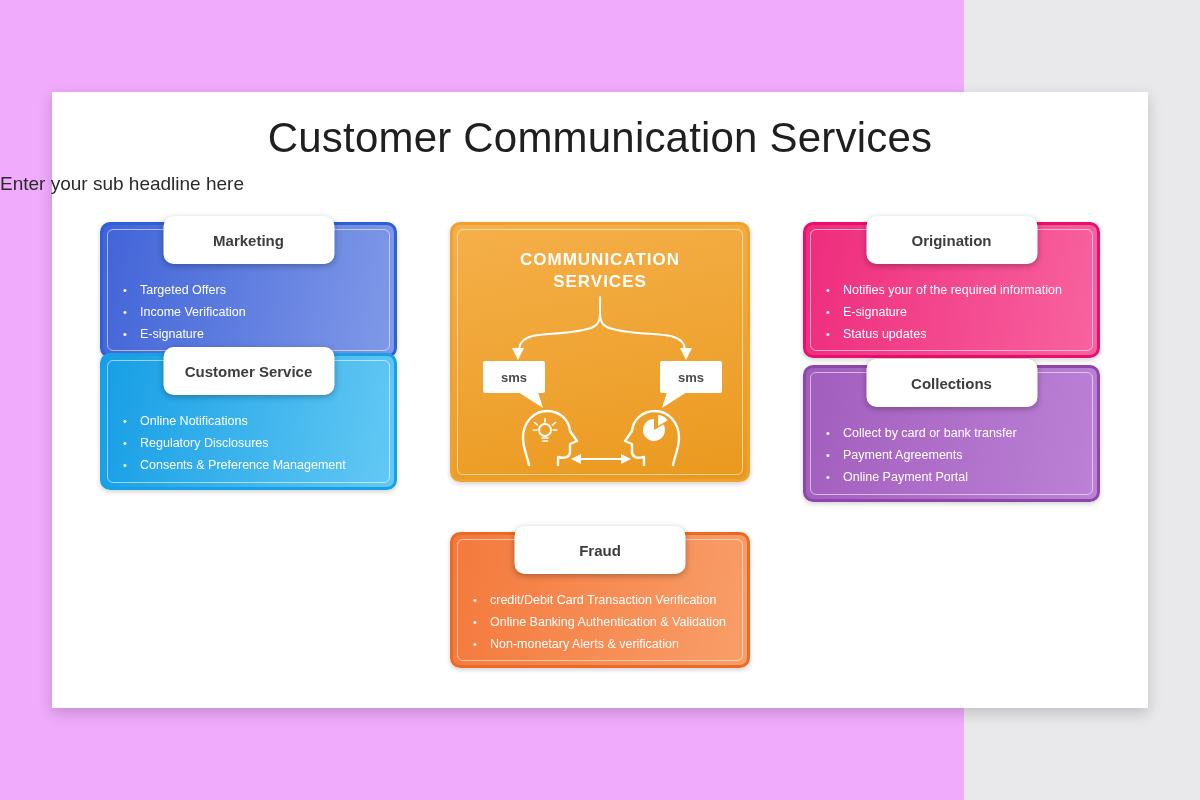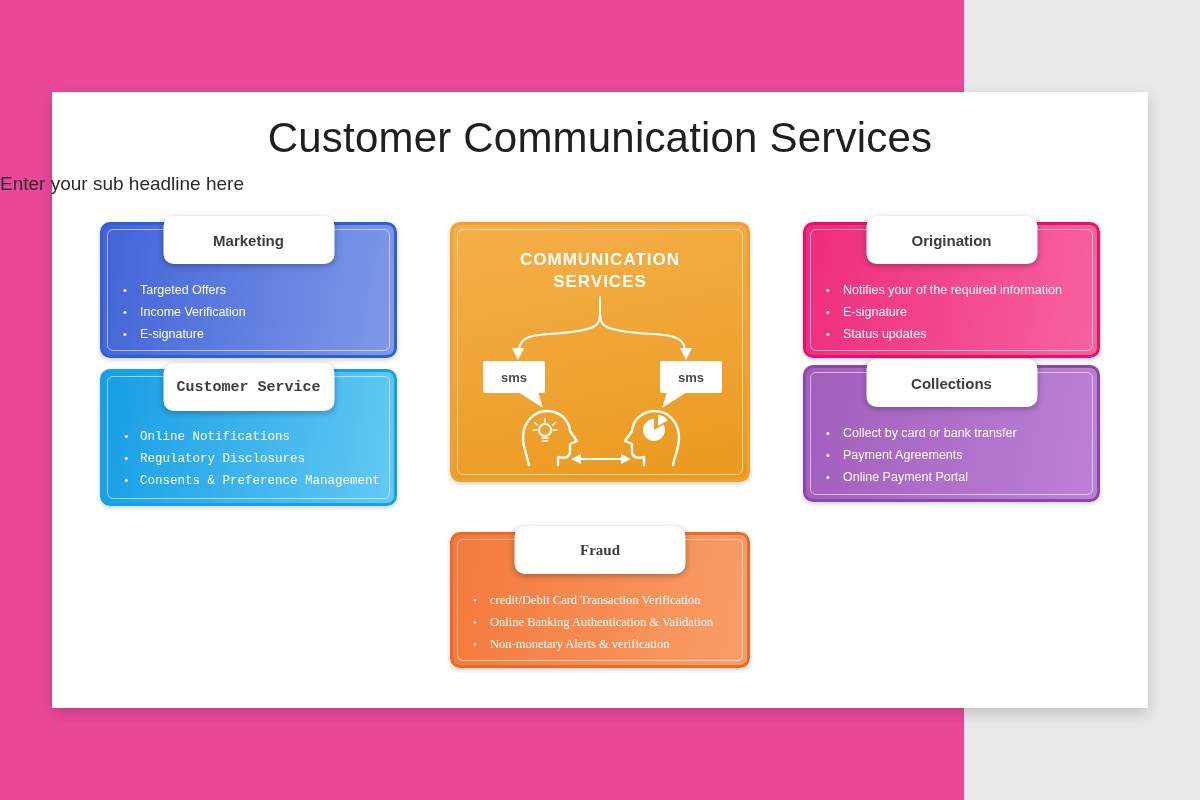--- a/index.html
+++ b/index.html
@@ -1,18 +1,18 @@
 <!DOCTYPE html>
 <html><head>
 <meta charset="utf-8">
 <style>
   * { margin:0; padding:0; box-sizing:border-box; }
   html,body { width:1200px; height:800px; }
   body { font-family:"Liberation Sans", sans-serif; background:#e9e9eb; overflow:hidden; }
-  #canvas { position:relative; width:964px; height:800px; background:#ec4899; }
+  #canvas { position:relative; width:964px; height:800px; background:#f0abfc; }
 
   .slide {
     position:absolute; left:52px; top:92px; width:1096px; height:616px;
     background:#ffffff; box-shadow:0 5px 14px rgba(0,0,0,0.18);
   }
 
   .page-title {
     position:absolute; left:0; top:114px; width:1200px;
     text-align:center; font-size:42px; color:#1f1f1f; letter-spacing:0.2px;
   }
@@ -43,24 +43,24 @@
 
   
   .box-marketing        { background:linear-gradient(100deg,#4164d8,#8099e8); border-color:#2e5ed8; }
   .box-customer-service { background:linear-gradient(100deg,#169ee5,#64c9f4); border-color:#16a0e8; }
   .box-origination      { background:linear-gradient(100deg,#ee2c7c,#f8639f); border-color:#e90f6f; }
   .box-collections      { background:linear-gradient(100deg,#a25dbd,#bc82d6); border-color:#8d47ab; }
   .box-fraud            { background:linear-gradient(100deg,#f4793c,#f99e69); border-color:#ee6a24; }
   .box-center           { background:linear-gradient(168deg,#f5b04a,#ea991e); border-color:#f0a02c; }
 
   .pos-marketing  { left:100px; top:222px; width:297px; height:136px; }
-  .pos-cust       { left:100px; top:369px; width:297px; height:137px;font-family:Liberation Mono, monospace; }
+  .pos-cust       { left:100px; top:353px; width:297px; height:137px; }
   .pos-orig       { left:803px; top:222px; width:297px; height:136px; }
   .pos-coll       { left:803px; top:365px; width:297px; height:137px; }
-  .pos-fraud      { left:450px; top:532px; width:300px; height:136px;font-family:Liberation Serif, serif; }
+  .pos-fraud      { left:450px; top:532px; width:300px; height:136px; }
   .pos-center     { left:450px; top:222px; width:300px; height:260px;text-decoration:underline; }
 
   
   .center-title {
     position:absolute; left:0; right:0; top:24px; text-align:center;
     color:#ffffff; font-weight:bold; font-size:17px; line-height:22px; letter-spacing:1px;
   }
   .center-art { position:absolute; left:-3px; top:70px; width:300px; height:186px; }
 </style>
 </head>

